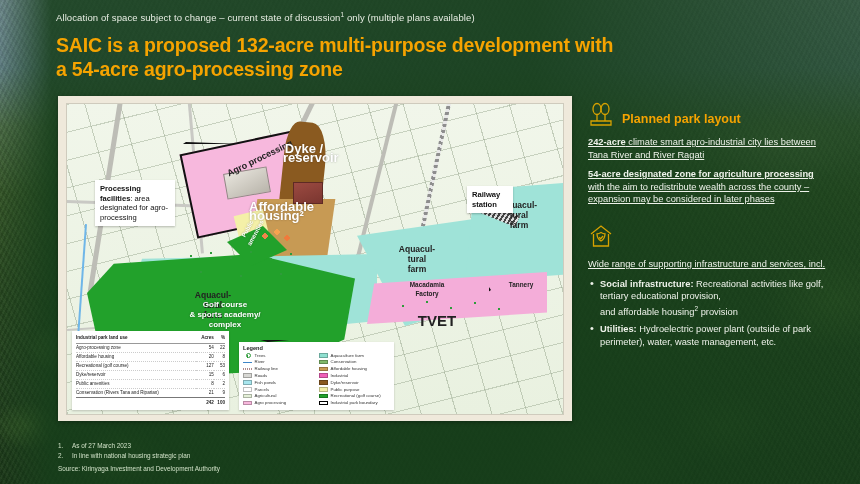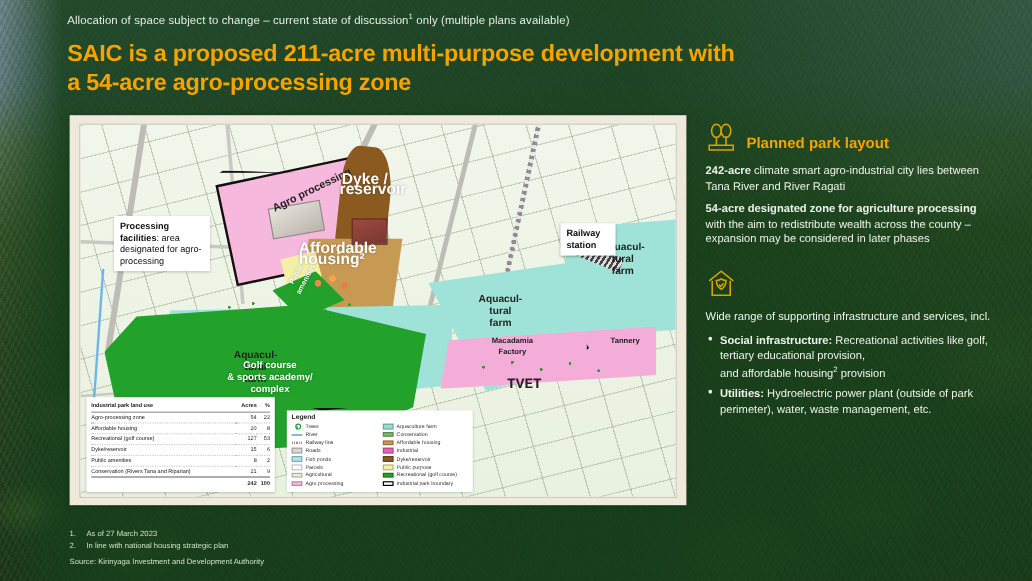--- a/index.html
+++ b/index.html
@@ -132,21 +132,21 @@
   .sym-rail::after { content:""; position:absolute; left:0; top:1.8px; width:9px; height:1.4px;
     background:repeating-linear-gradient(90deg,#b08a8a 0 1px,#fff 1px 2px); }
   .sw-boundary { background:#fff; border:1.4px solid #000; }
 
   
   #rail { position:absolute; left:588px; top:100px; width:240px; z-index:6; }
   .sec-head { display:flex; align-items:flex-end; gap:8px; }
   .sec-icon { width:26px; height:26px; flex:none; margin-top:1px; }
   .sec-title { color:#f5a300; font-size:12.5px; font-weight:bold; line-height:15px; padding-top:3px; }
   .body-txt { color:#eef2ea; font-size:9.3px; line-height:12.6px; margin-top:9px; }
-  .body-txt p { margin-bottom:7px; }
+  .body-txt p { margin-bottom:7px;text-decoration:underline; }
   .body-txt b { font-weight:bold; }
   .body-txt sup { font-size:6.5px; vertical-align:super; }
   ul.bullets { list-style:none; margin-top:2px; }
   ul.bullets li { position:relative; padding-left:12px; margin-bottom:5px; }
   ul.bullets li::before {
     content:"•"; position:absolute; left:2px; top:-1px; color:#eef2ea; font-size:11px;
   }
 
   
   #footnotes { position:absolute; left:58px; bottom:10px; z-index:5; color:#cfe0c6; font-size:6.4px; line-height:10px; }
@@ -158,21 +158,21 @@
 <body>
 
 <div id="bg-photo"></div>
 <div id="bg-overlay"></div>
 
 <div id="header">
   <div class="kicker">
     <span>Allocation of space subject to change – current state of discussion</span><sup>1</sup><span> only (multiple plans available)</span>
   </div>
   <div class="headline">
-    <div>SAIC is a proposed 211-acre multi-purpose development with</div>
+    <div>SAIC is a proposed 132-acre multi-purpose development with</div>
     <div>a 54-acre agro-processing zone</div>
   </div>
 </div>
 
 <div id="map-panel">
   <div id="map-canvas">
     <div id="parcels"></div>
 
     <div class="road major" style="left:52px;top:-10px;width:5px;height:200px;transform:rotate(9deg);"></div>
     <div class="road" style="left:120px;top:-10px;width:3px;height:160px;transform:rotate(-5deg);"></div>
@@ -235,21 +235,21 @@
     <div class="maplabel white" style="left:216px;top:40px;width:42px;">Dyke /<br>reservoir</div>
     <div class="maplabel white" style="left:182px;top:98px;width:48px;">Affordable<br>housing²</div>
     <div class="maplabel white" style="left:168px;top:118px;width:34px;transform:rotate(-62deg);font-size:6px;">Public<br>amenities</div>
 
     <div class="maplabel dark" style="left:118px;top:186px;width:56px;font-size:8.5px;line-height:10px;">Aquacul-<br>tural<br>farm</div>
     <div class="maplabel dark" style="left:322px;top:140px;width:56px;font-size:8.5px;line-height:10px;">Aquacul-<br>tural<br>farm</div>
     <div class="maplabel dark" style="left:424px;top:96px;width:56px;font-size:8.5px;line-height:10px;">Aquacul-<br>tural<br>farm</div>
 
     <div class="maplabel dark" style="left:330px;top:176px;width:60px;font-size:6.4px;">Macadamia<br>Factory</div>
     <div class="maplabel dark" style="left:430px;top:176px;width:48px;font-size:6.4px;">Tannery</div>
-    <div class="maplabel dark" style="left:350px;top:212px;width:40px;font-size:12px;font-family:Liberation Mono, monospace;">TVET</div>
+    <div class="maplabel dark" style="left:350px;top:212px;width:40px;font-size:15px;">TVET</div>
 
     <div class="maplabel white" style="left:98px;top:196px;width:120px;font-size:8px;line-height:10px;">Golf course<br>&amp; sports academy/<br>complex</div>
 
     <div class="callout" style="left:28px;top:76px;width:80px;">
       <b>Processing facilities</b><span>: area designated for agro-processing</span>
     </div>
     <div class="callout" style="left:400px;top:82px;width:46px;font-weight:bold;">
       <span>Railway station</span>
     </div>
 

